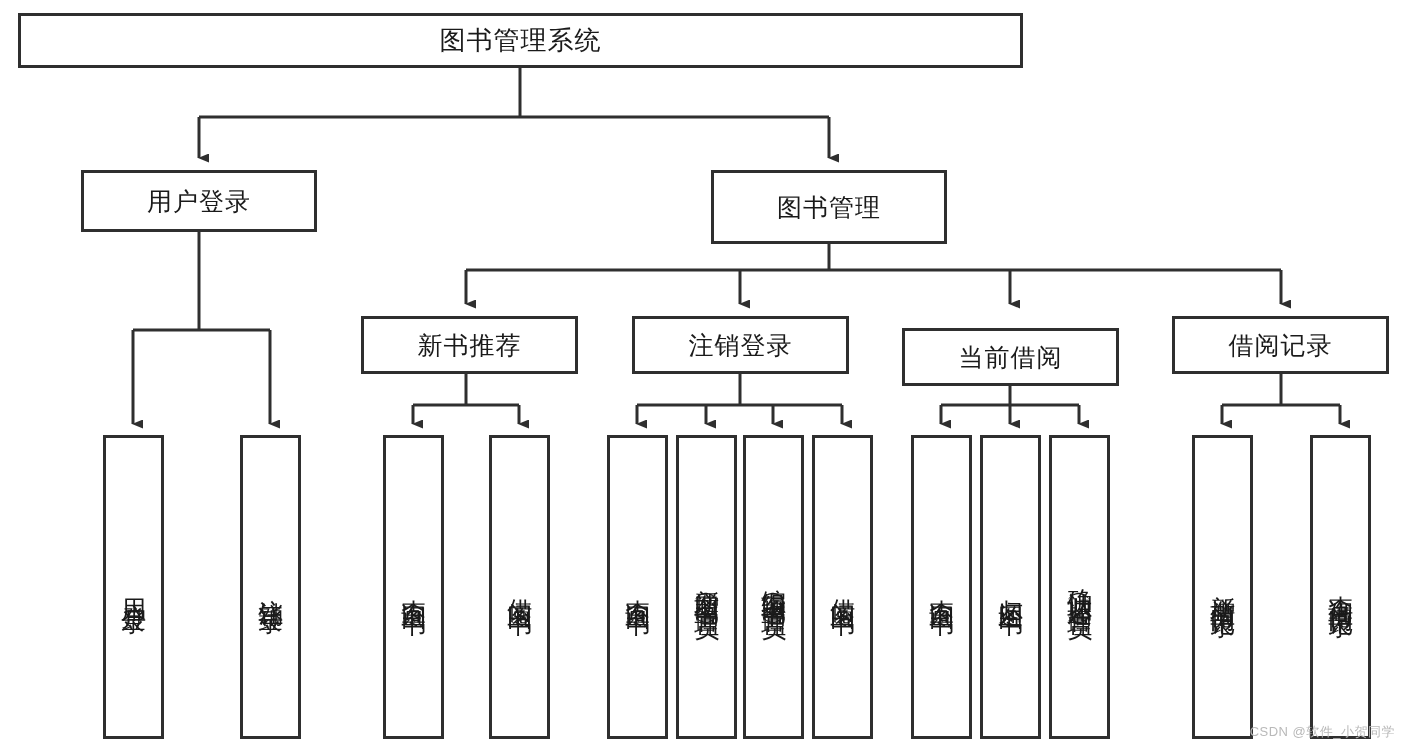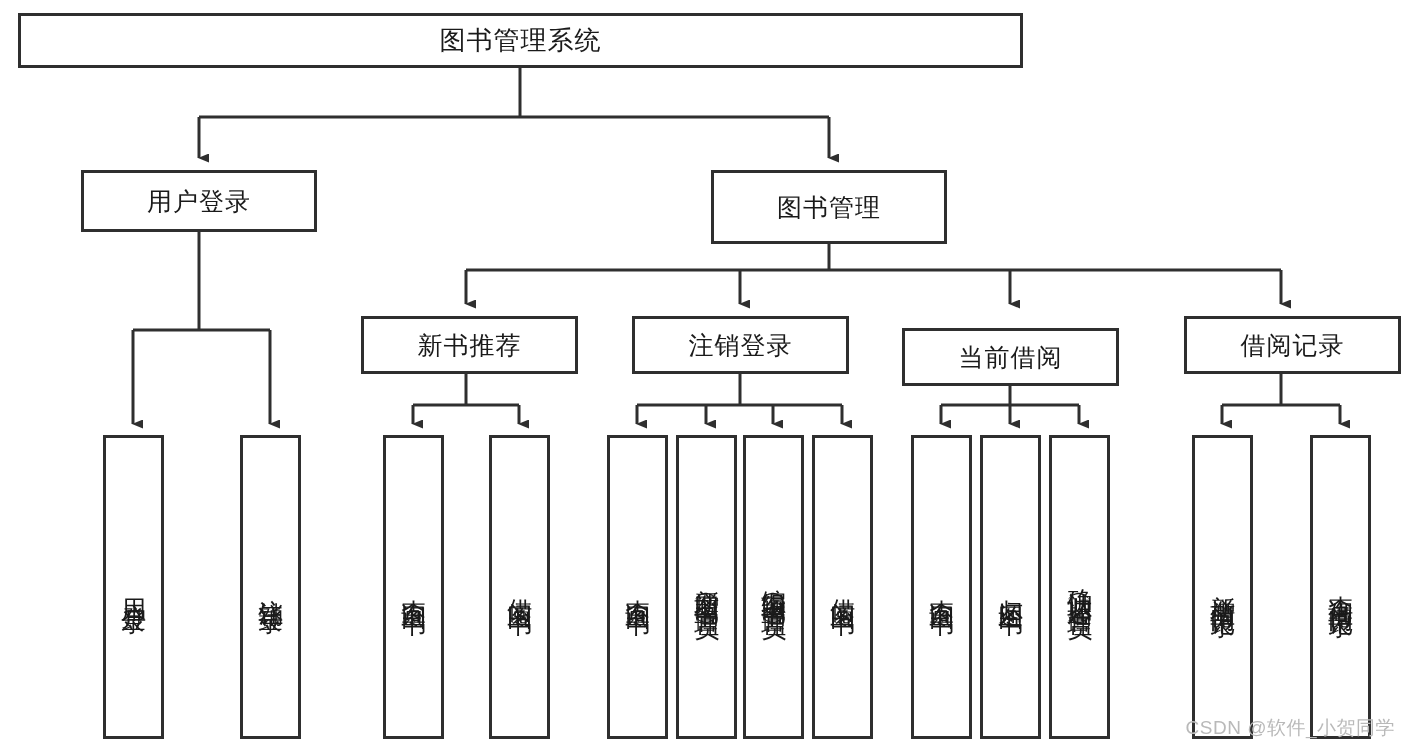--- a/index.html
+++ b/index.html
@@ -42,21 +42,21 @@
     letter-spacing:4px;
     line-height:1.1;
     white-space:normal;
     max-height:290px;
   }
   .node.root .label{font-size:26px;}
   .watermark{
     position:absolute;
     right:10px;
     bottom:6px;
-    font-size:19px;
+    font-size:13px;
     color:#b9b9b9;
     letter-spacing:0.5px;
     white-space:nowrap;
     user-select:none;
   }
 </style>
 </head>
 <body>
 
 <div id="diagram-root">
@@ -125,21 +125,21 @@
 
   <div class="node" style="left:361px;top:316px;width:217px;height:58px;">
     <span class="label">新书推荐</span>
   </div>
   <div class="node" style="left:632px;top:316px;width:217px;height:58px;">
     <span class="label">注销登录</span>
   </div>
   <div class="node" style="left:902px;top:316px;width:217px;height:58px;margin-top:12px;">
     <span class="label">当前借阅</span>
   </div>
-  <div class="node" style="left:1172px;top:316px;width:217px;height:58px;margin-left:12px;">
+  <div class="node" style="left:1172px;top:316px;width:217px;height:58px;">
     <span class="label">借阅记录</span>
   </div>
 
   <div class="node leaf" style="left:103px;top:435px;width:61px;height:304px;">
     <span class="label">用户登录</span>
   </div>
   <div class="node leaf" style="left:240px;top:435px;width:61px;height:304px;">
     <span class="label">注销登录</span>
   </div>
 

